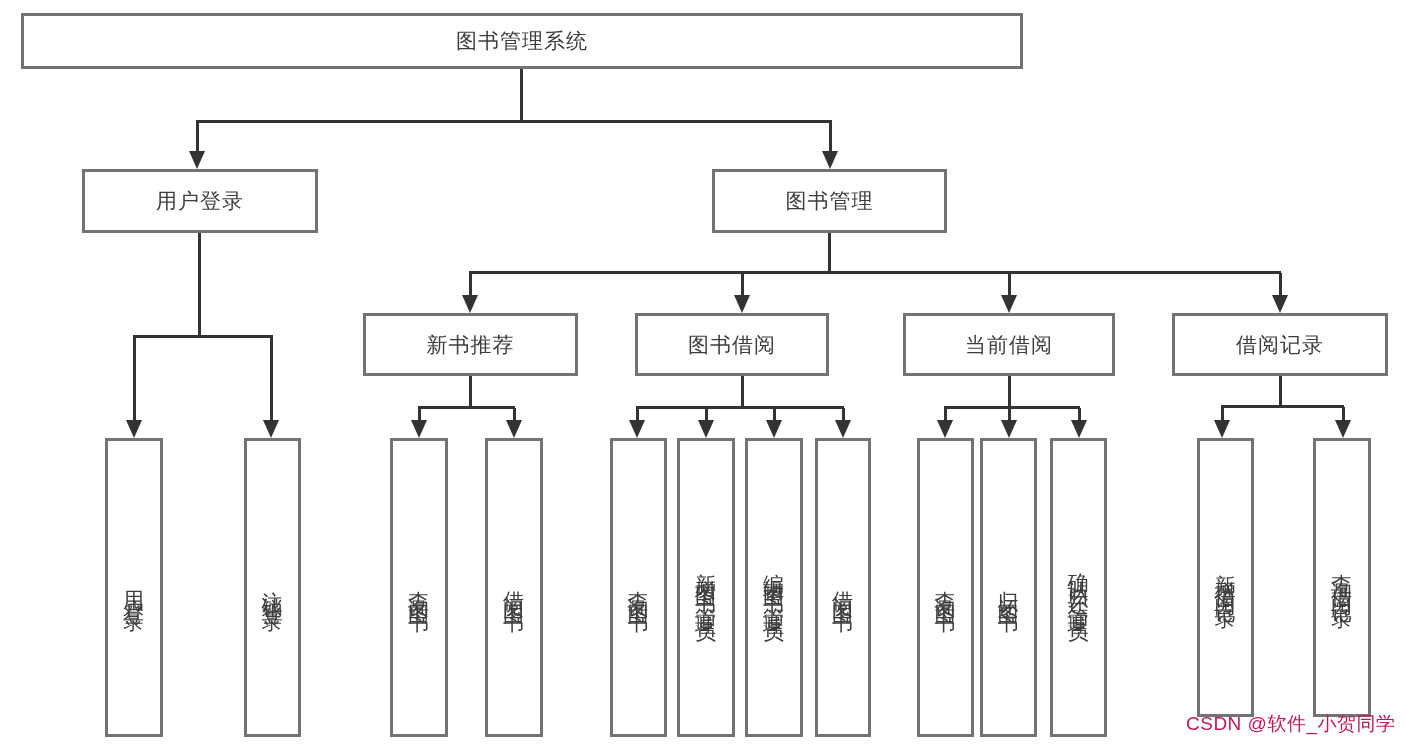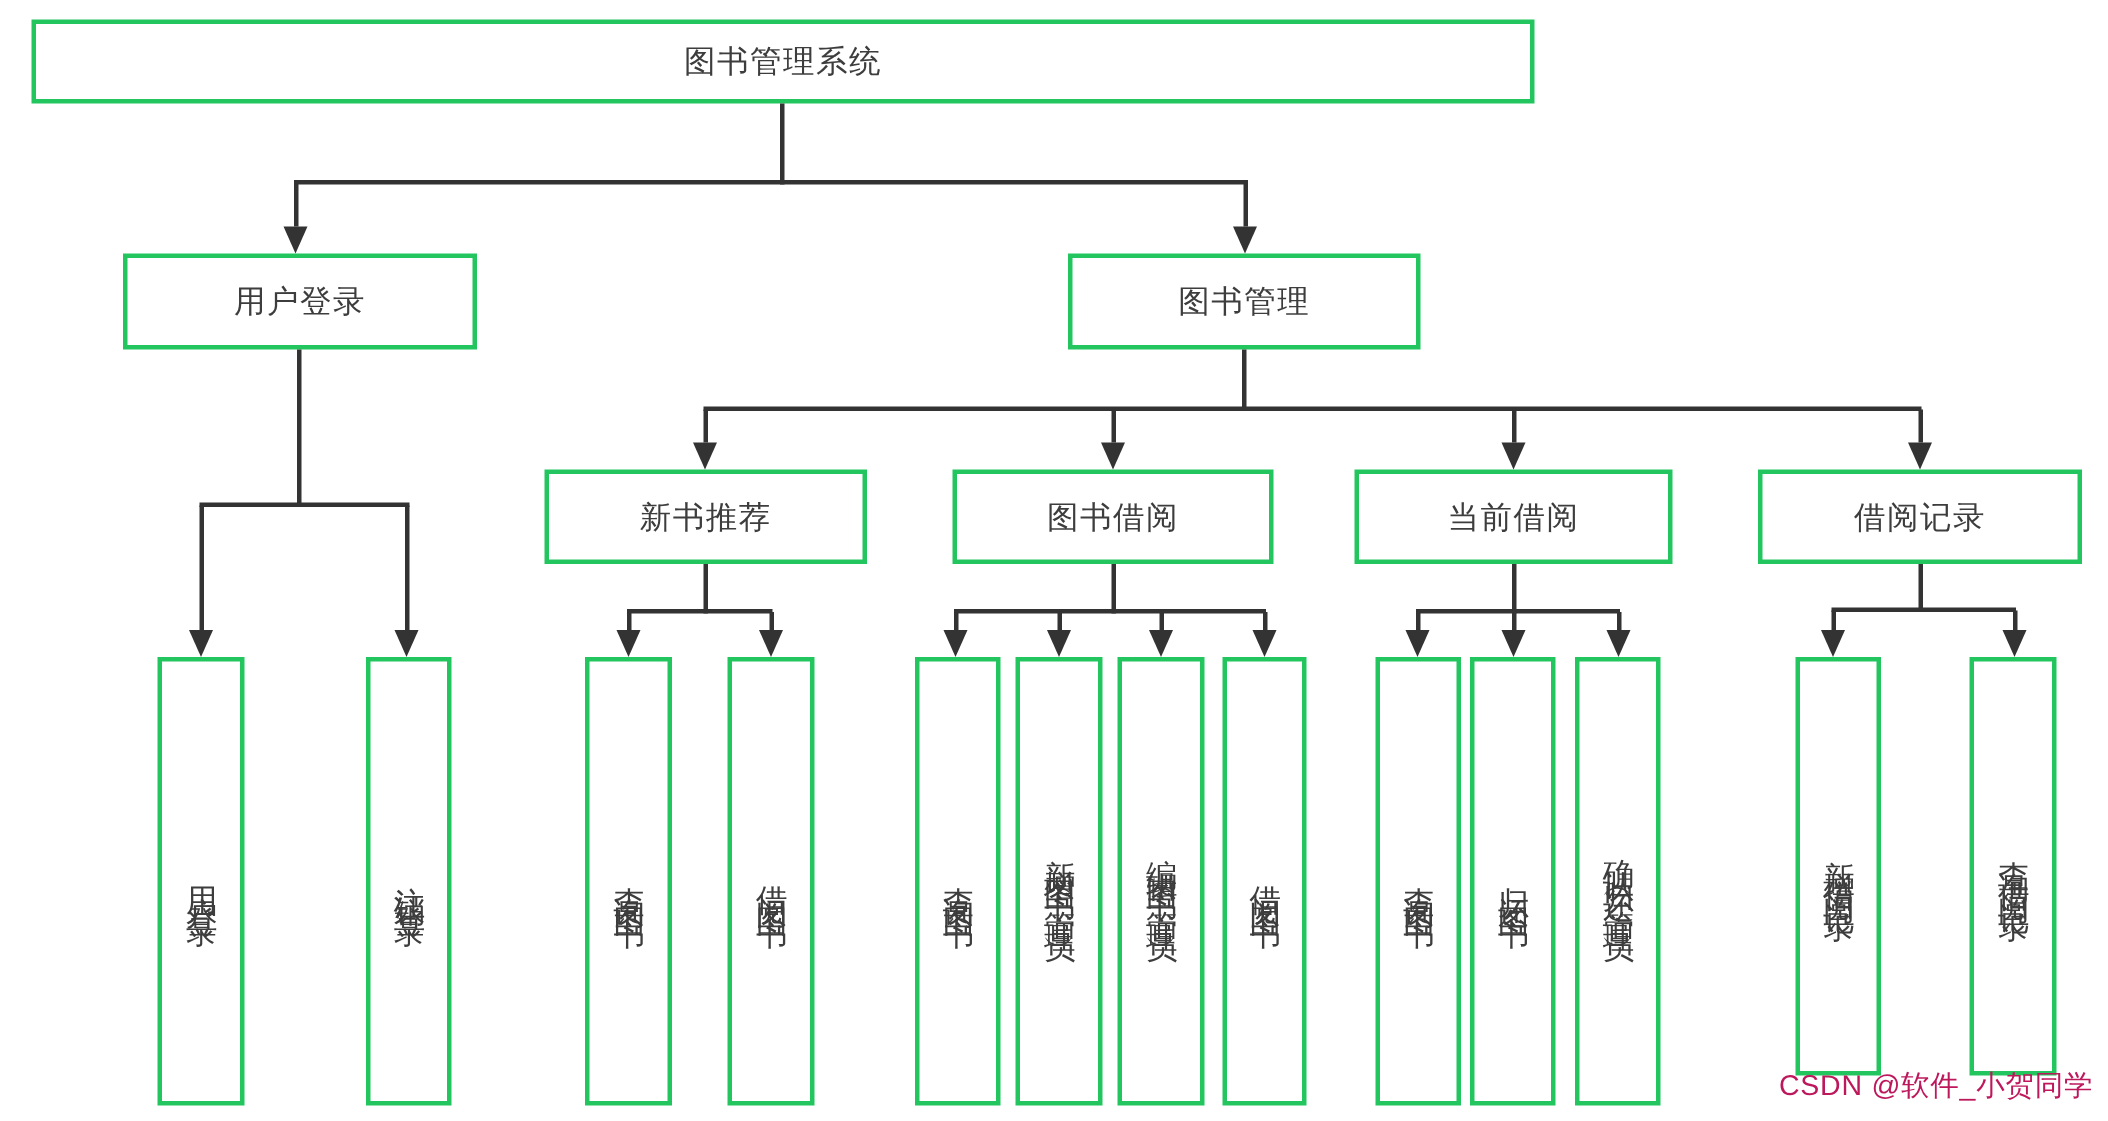--- a/index.html
+++ b/index.html
@@ -1,21 +1,21 @@
 <!DOCTYPE html>
 <html><head>
 <meta charset="utf-8">
 <style>
   html,body{margin:0;padding:0;background:#ffffff;}
   #canvas{
     position:relative;width:1405px;height:747px;background:#ffffff;overflow:hidden;
     font-family:"Liberation Sans",sans-serif;color:#3d3d3d;
   }
   .box{
-    position:absolute;box-sizing:border-box;border:3px solid #22c55e;background:#ffffff;
+    position:absolute;box-sizing:border-box;border:3px solid #737373;background:#ffffff;
     display:flex;align-items:center;justify-content:center;
   }
   .hlabel{font-size:21px;letter-spacing:1px;white-space:nowrap;}
   .vbox .vlabel{
     writing-mode:vertical-rl;text-orientation:mixed;
     font-size:21px;letter-spacing:7px;line-height:1;white-space:nowrap;
   }
   .vline{position:absolute;width:3px;background:#333333;}
   .hline{position:absolute;height:3px;background:#333333;}
   .arrow{position:absolute;width:16px;display:flex;flex-direction:column;align-items:center;}
@@ -41,21 +41,21 @@
   <div class="box" style="left:82px;top:169px;width:236px;height:64px">
     <span class="hlabel">用户登录</span>
   </div>
   <div class="box" style="left:712px;top:169px;width:235px;height:64px">
     <span class="hlabel">图书管理</span>
   </div>
 
   <div class="box" style="left:363px;top:313px;width:215px;height:63px">
     <span class="hlabel">新书推荐</span>
   </div>
-  <div class="box" style="left:635px;top:313px;width:214px;height:63px">
+  <div class="box" style="left:635px;top:313px;width:194px;height:63px">
     <span class="hlabel">图书借阅</span>
   </div>
   <div class="box" style="left:1172px;top:313px;width:216px;height:63px">
     <span class="hlabel">借阅记录</span>
   </div>
   <div class="box" style="left:903px;top:313px;width:212px;height:63px">
     <span class="hlabel">当前借阅</span>
   </div>
 
   <div class="box vbox" style="left:105px;top:438px;width:58px;height:299px">

